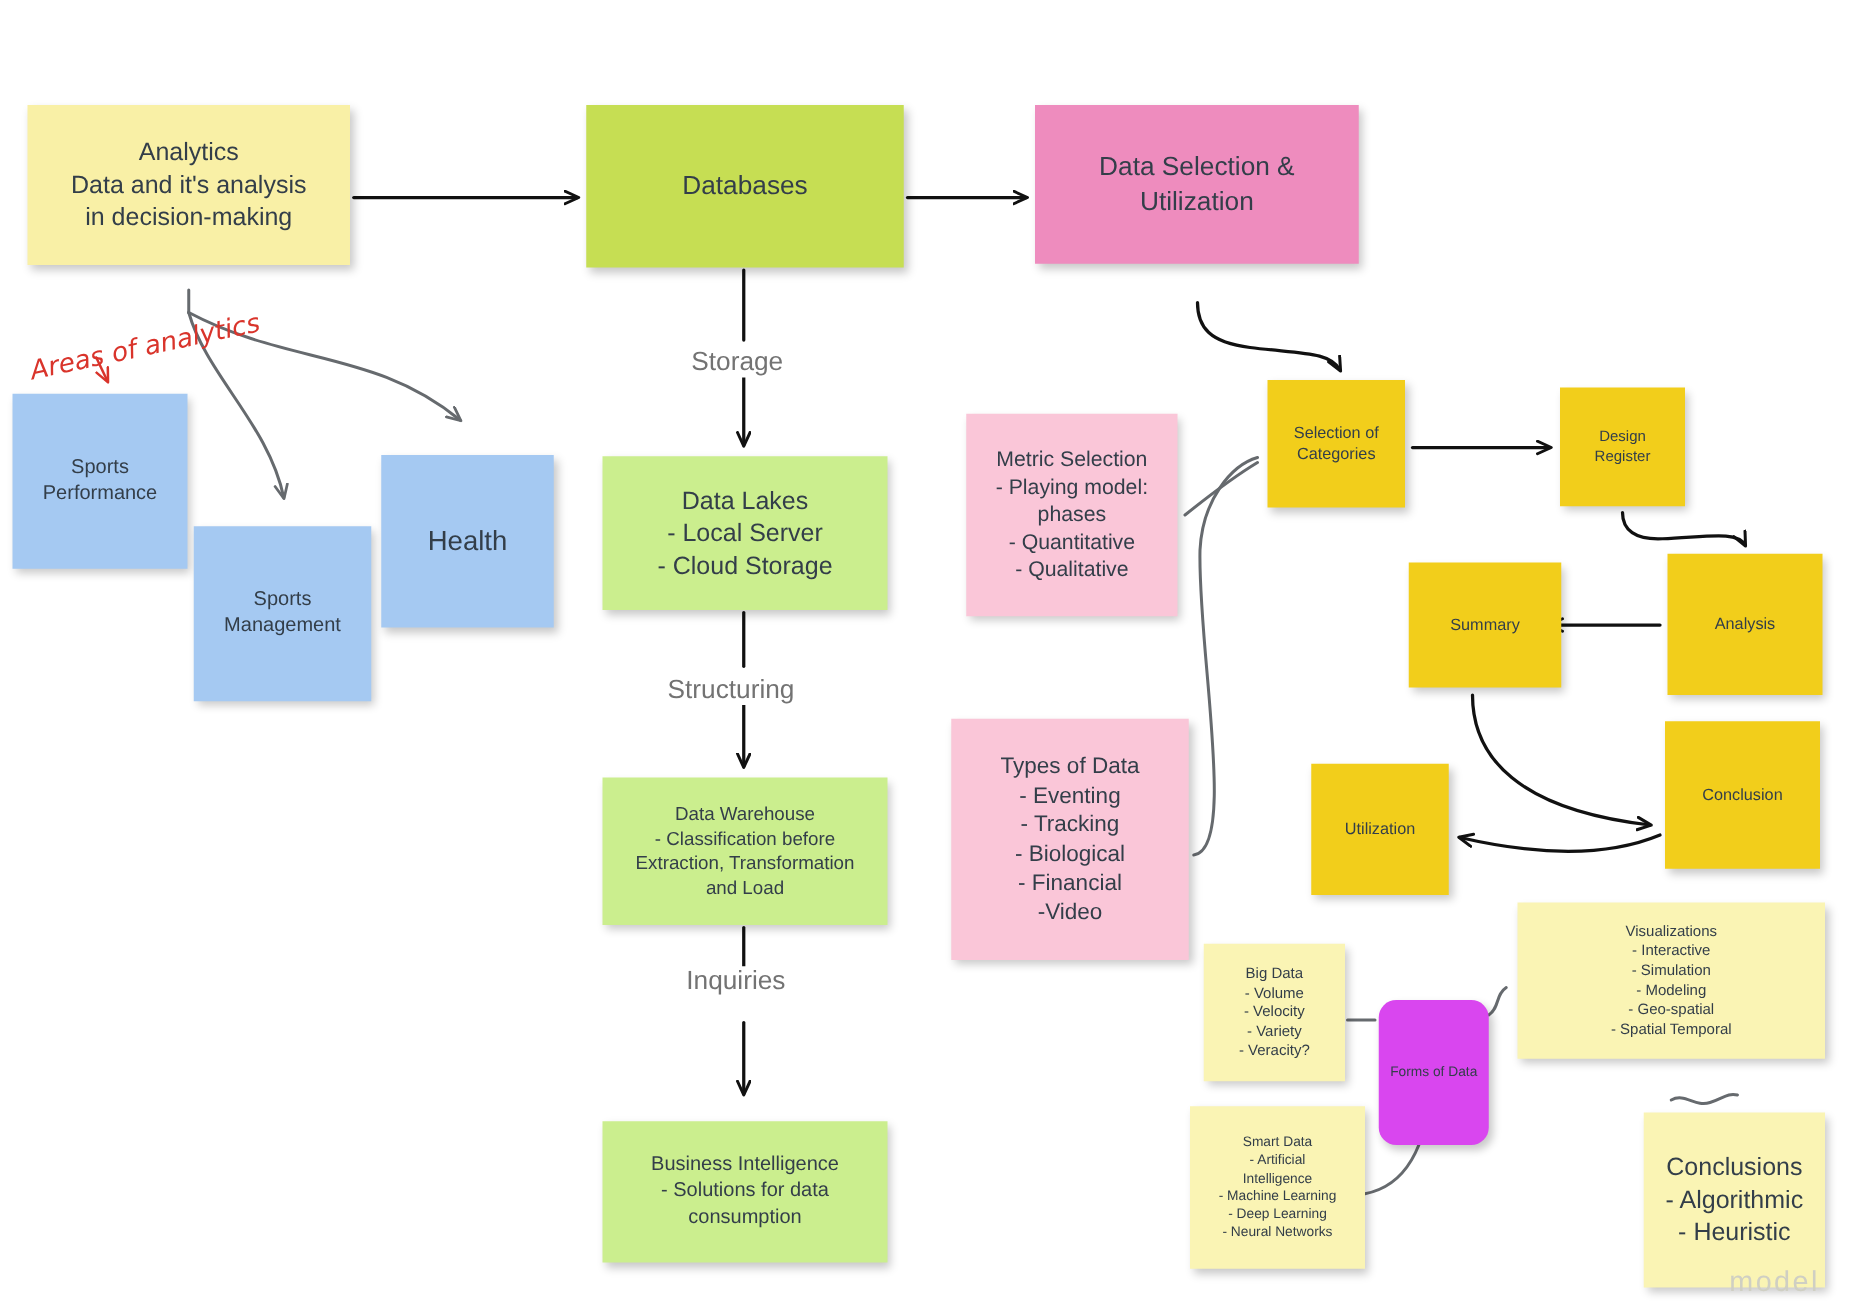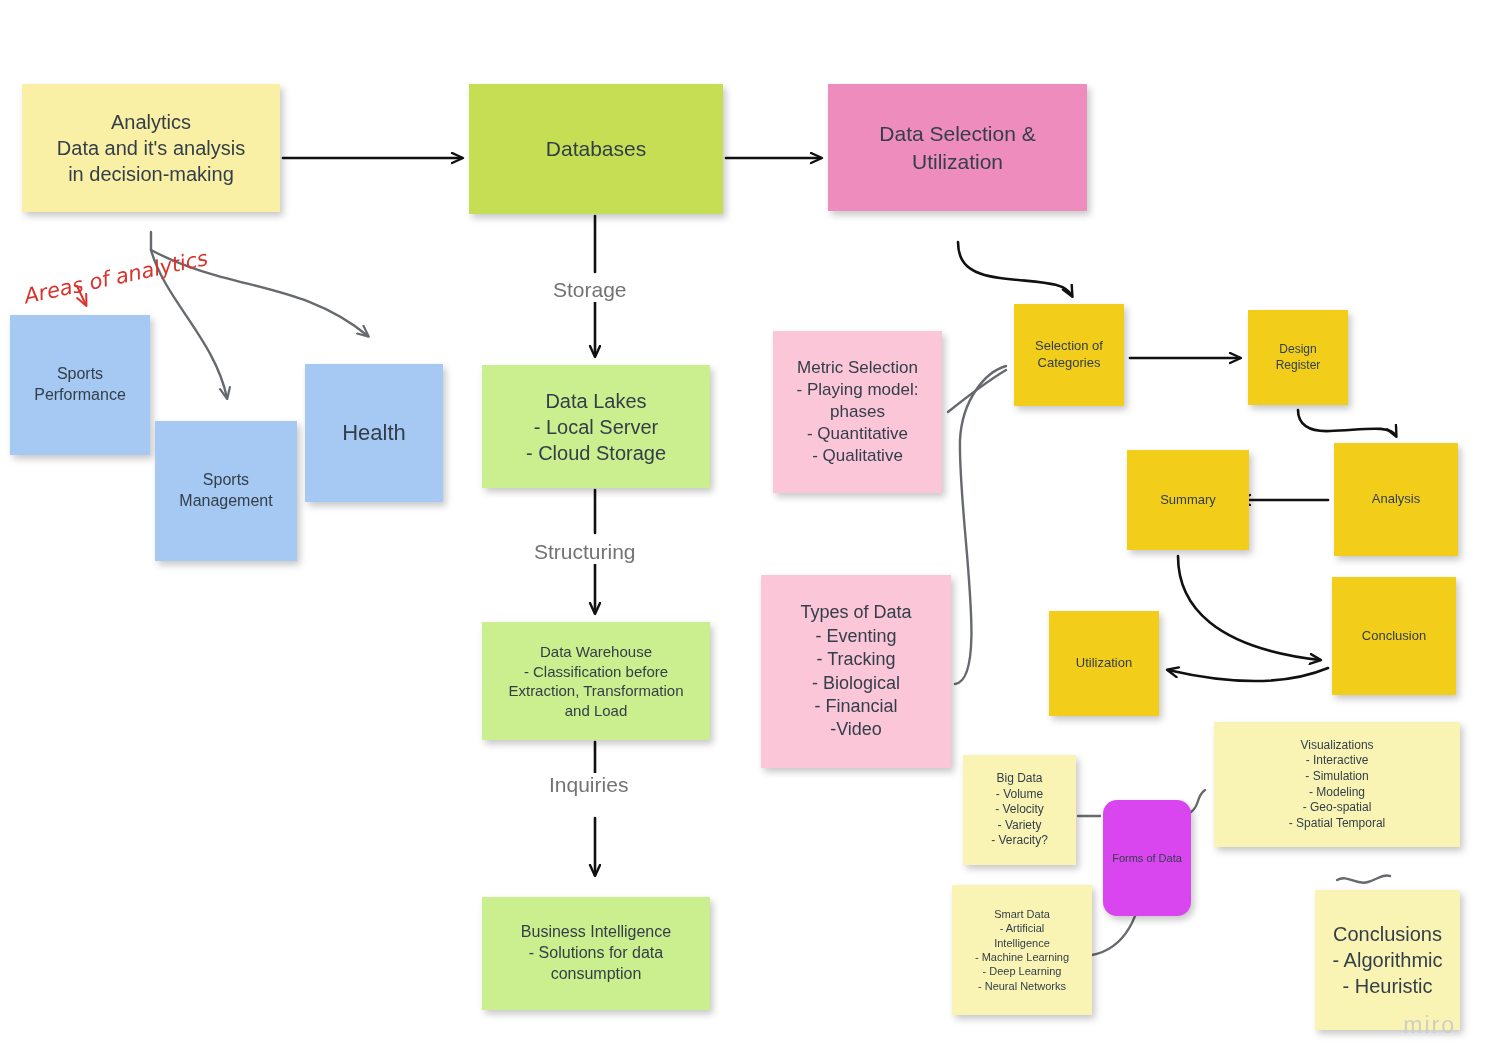--- a/index.html
+++ b/index.html
@@ -218,14 +218,14 @@
   <div id="edge-labels-layer">
       <div class="edge-label" style="left: 547px; top: 278px;">Storage</div>
       <div class="edge-label" style="left: 528px; top: 540px;">Structuring</div>
       <div class="edge-label" style="left: 543px; top: 773px;">Inquiries</div>
     </div>
 
   <div id="annotations-layer">
       <div class="handwritten" style="left: 22px; top: 285px;">Areas of analytics</div>
     </div>
 
-  <div class="miro-mark">miro</div>
+  <div class="miro-mark">model</div>
 </div>
 
 </body></html>

